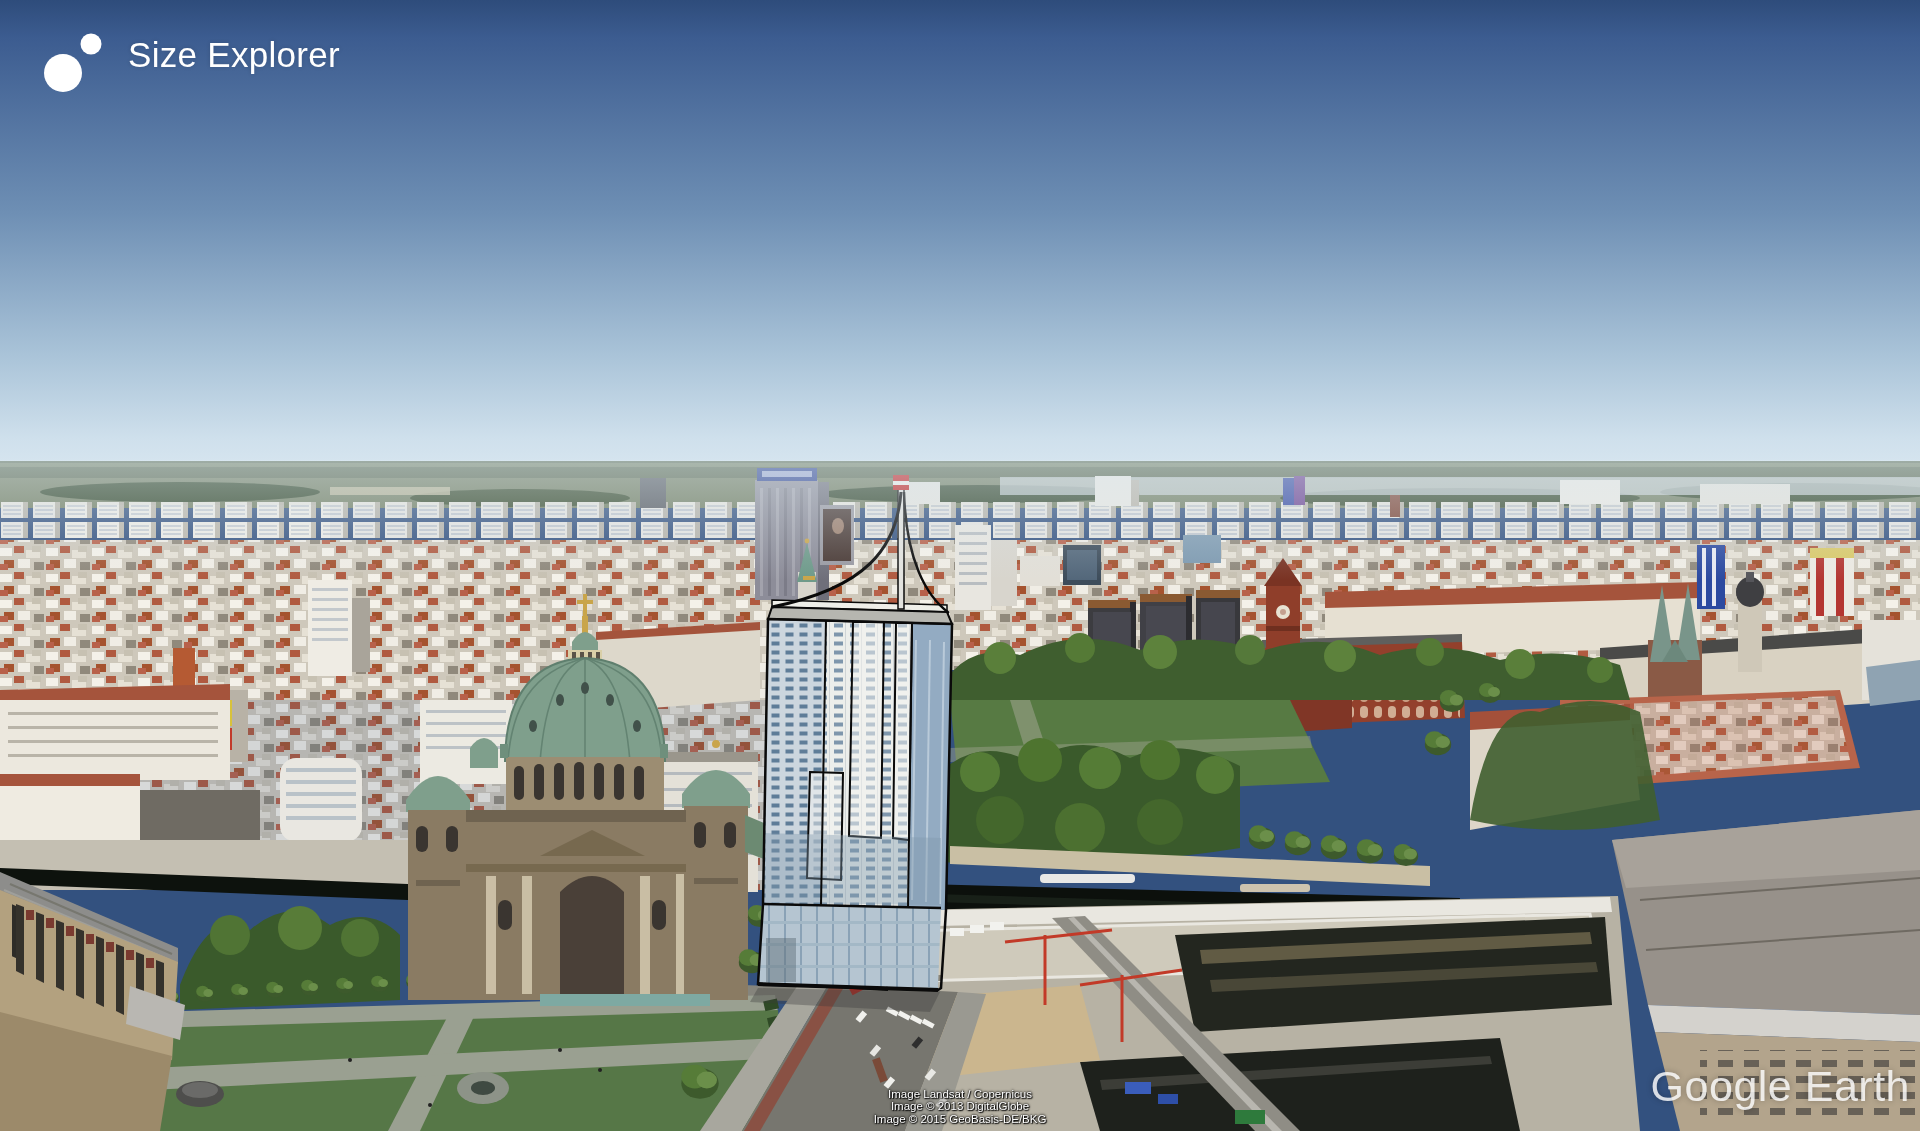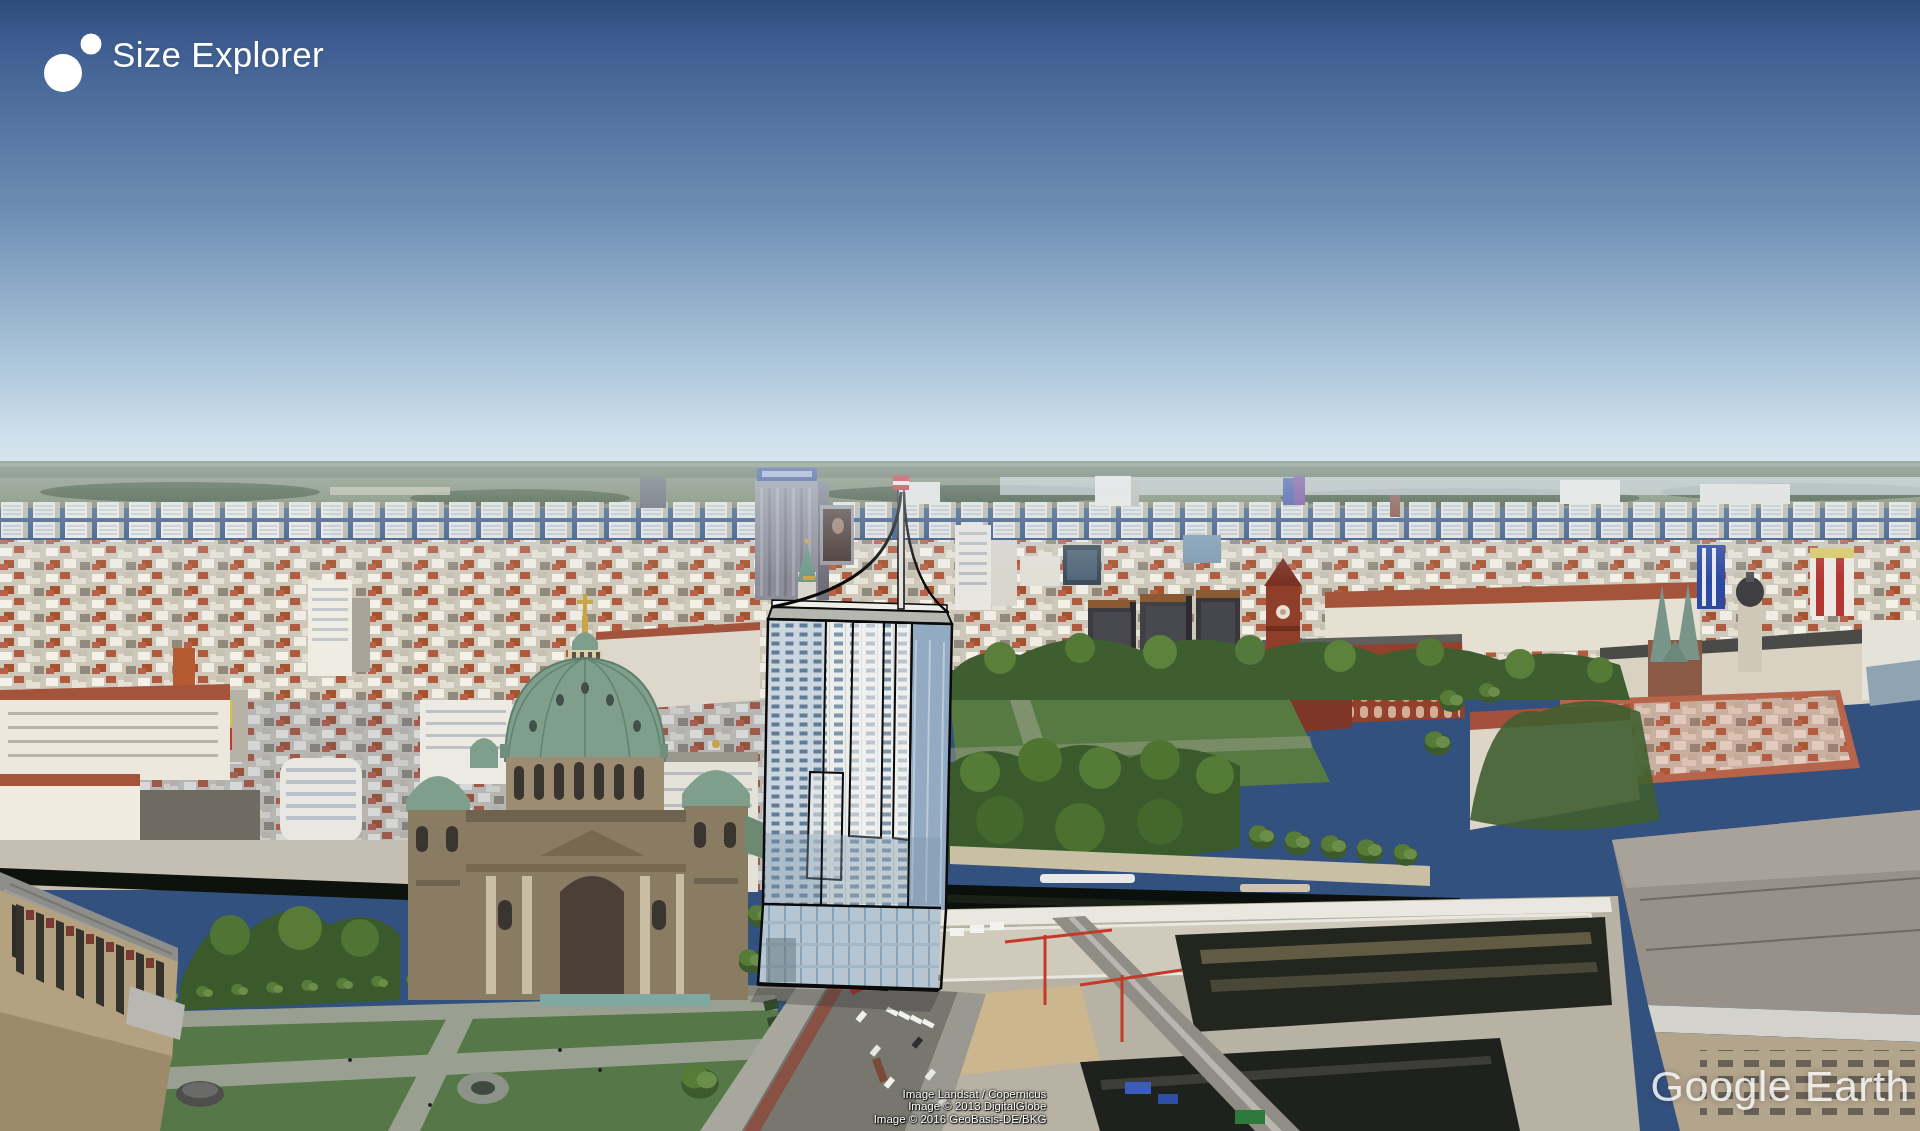--- a/index.html
+++ b/index.html
@@ -8,26 +8,26 @@
     font-family:"Liberation Sans",sans-serif;background:#33517f;
   }
   #scene{position:absolute;inset:0;display:block;}
   
   .app-logo{
     position:absolute;top:14px;left:20px;display:flex;align-items:center;
     color:#fff;cursor:pointer;user-select:none;
   }
   .app-logo svg{display:block;}
   .app-logo .title{
-    font-size:35px;font-weight:400;letter-spacing:.3px;margin-left:2px;
+    font-size:35px;font-weight:400;letter-spacing:.3px;margin-left:18px;
     text-shadow:0 0 4px rgba(0,0,0,.15);
   }
   .attribution{
     position:absolute;left:50%;transform:translateX(-50%);bottom:6px;
-    text-align:right;color:#fff;font-size:11.5px;line-height:12.5px;
+    text-align:center;color:#fff;font-size:11.5px;line-height:12.5px;
     text-shadow:0 0 2px #000,0 0 3px #000,1px 1px 1px rgba(0,0,0,.9);
     white-space:nowrap;
   }
   .watermark{
     position:absolute;right:10px;bottom:20px;
     font-size:43px;font-weight:400;letter-spacing:.5px;
     color:rgba(255,255,255,.82);
     text-shadow:0 0 6px rgba(0,0,0,.28);
     user-select:none;
     margin-top:31px;
@@ -557,16 +557,16 @@
   <svg width="90" height="82" viewBox="0 0 90 82">
     <circle cx="43" cy="59" r="19" fill="#ffffff"></circle>
     <circle cx="71" cy="30" r="10.5" fill="#ffffff"></circle>
   </svg>
   <span class="title">Size Explorer</span>
 </div>
 
 <div class="attribution">
   <div>Image Landsat / Copernicus</div>
   <div>Image © 2013 DigitalGlobe</div>
-  <div>Image © 2016 GeoBasis-DE/BKG</div>
+  <div>Image © 2015 GeoBasis-DE/BKG</div>
 </div>
 
 <div class="watermark">Google Earth</div>
 
 </body></html>

